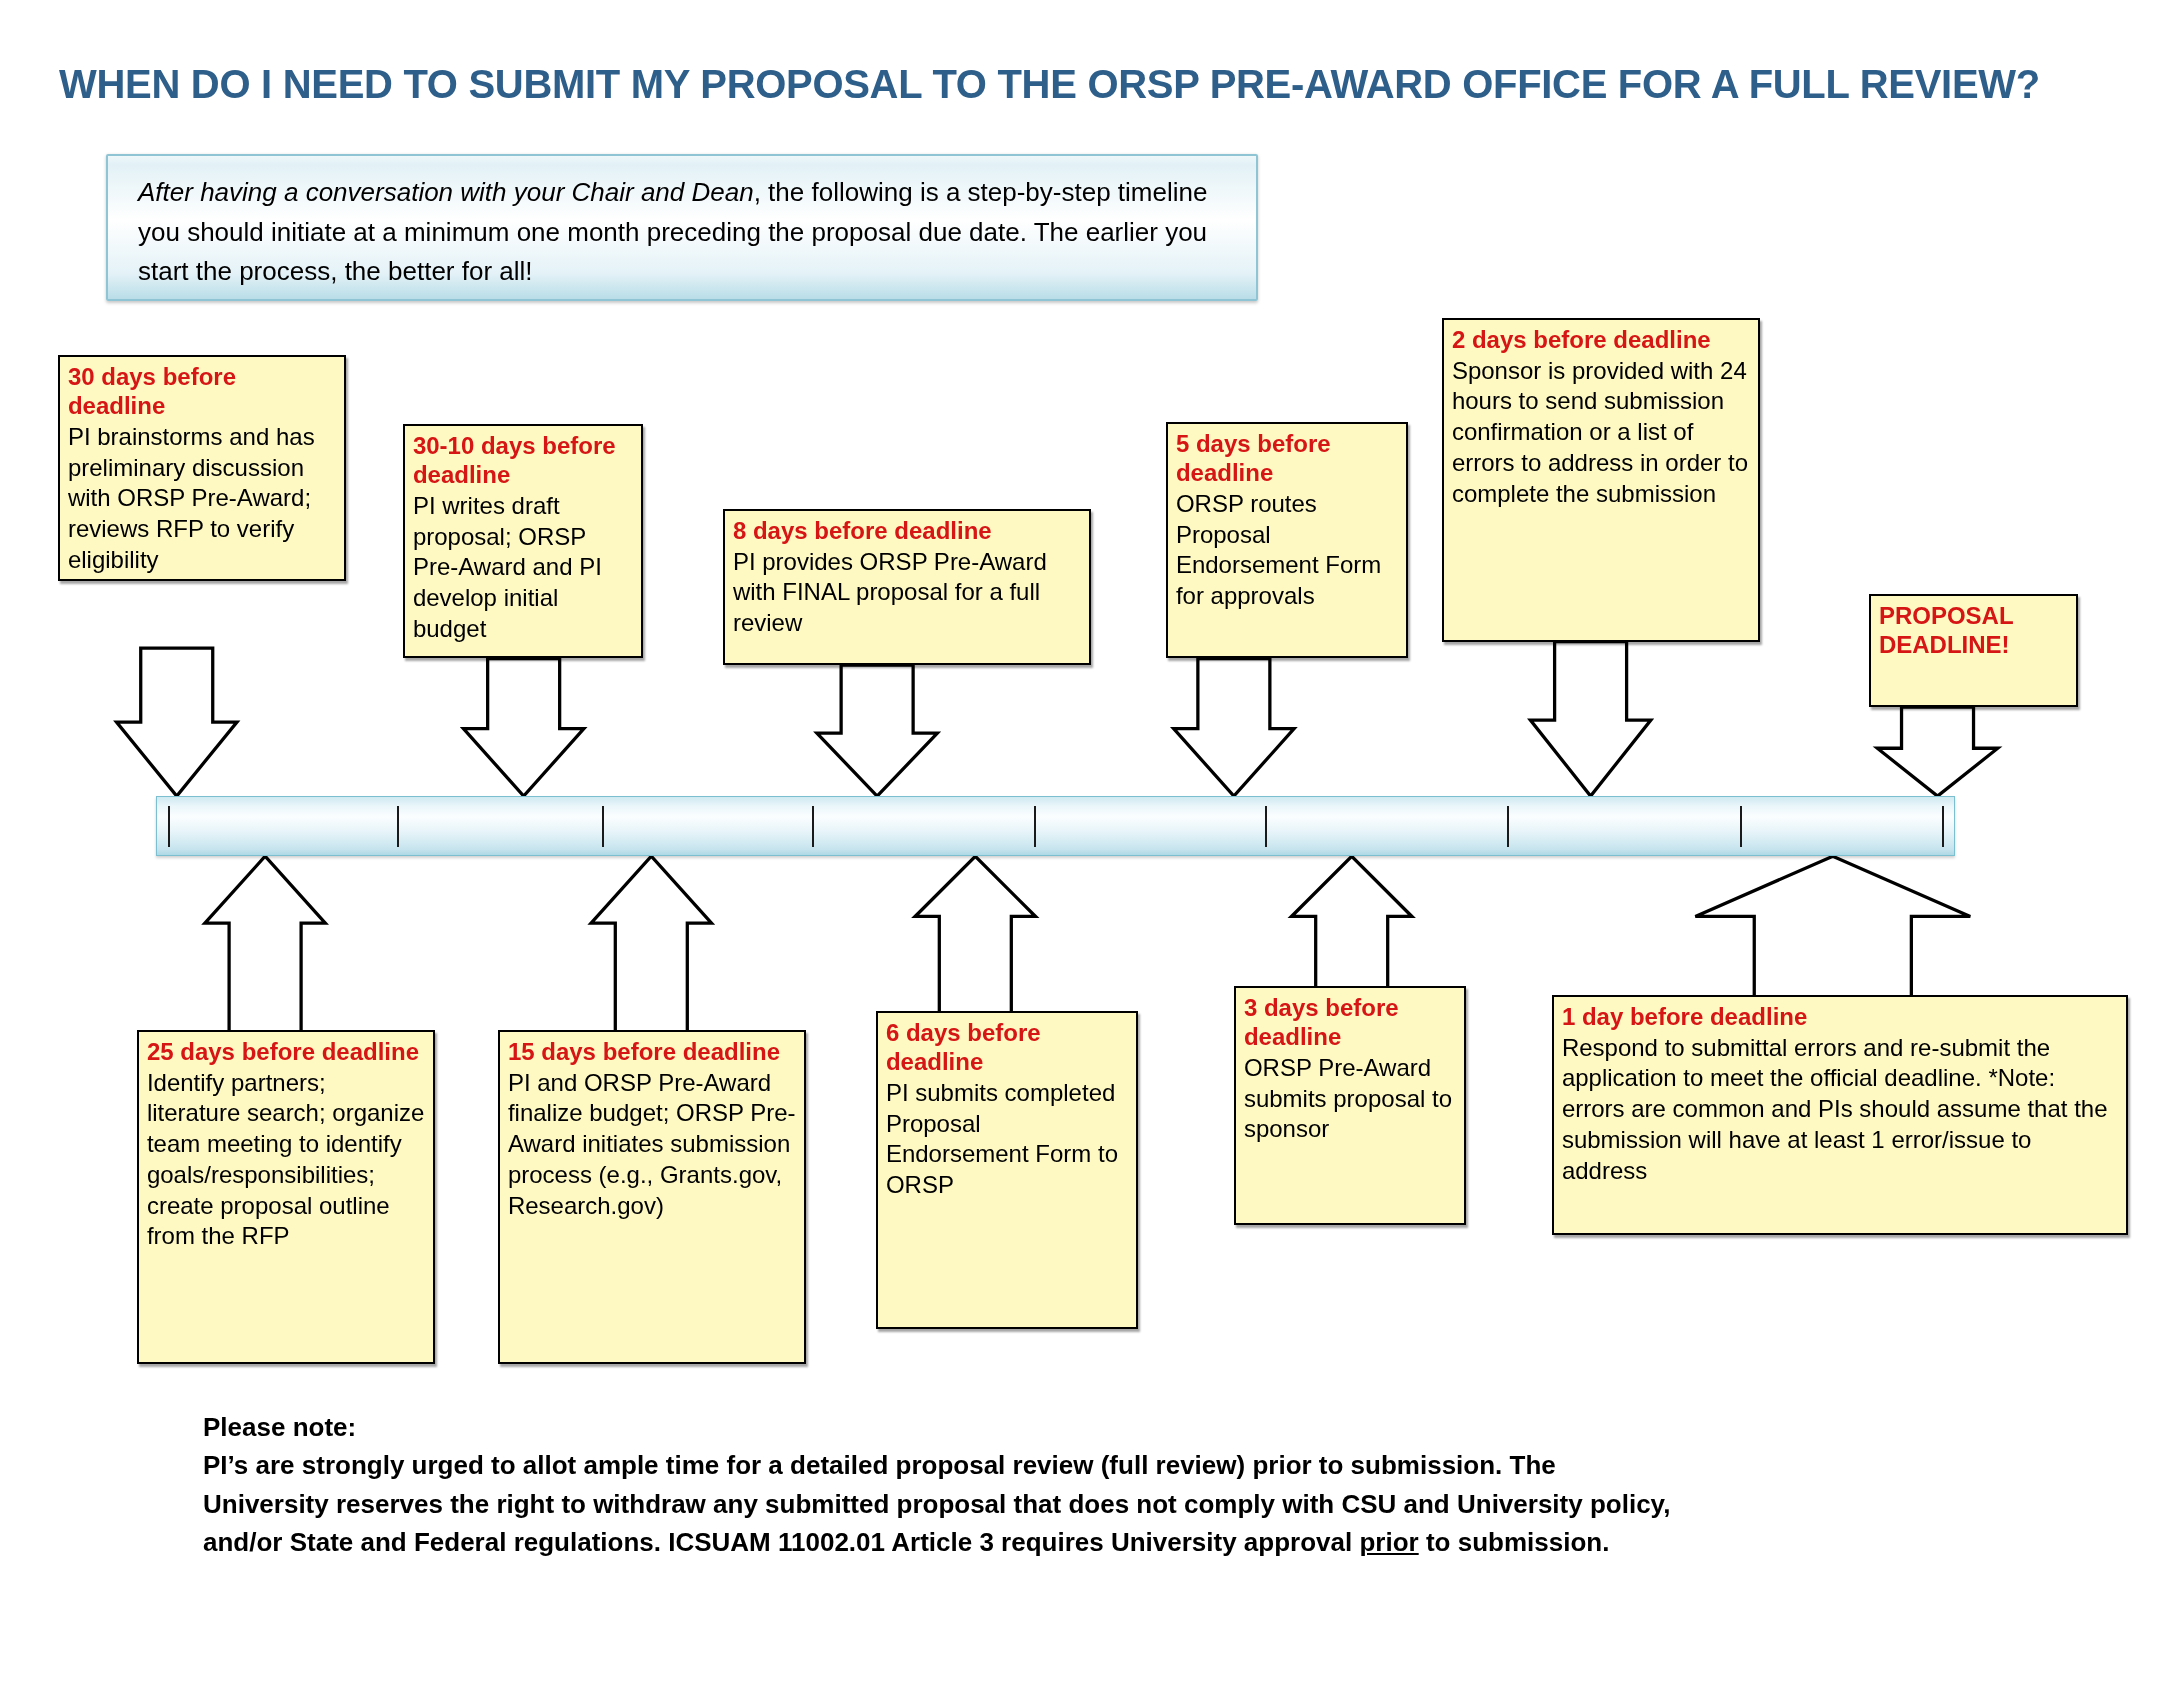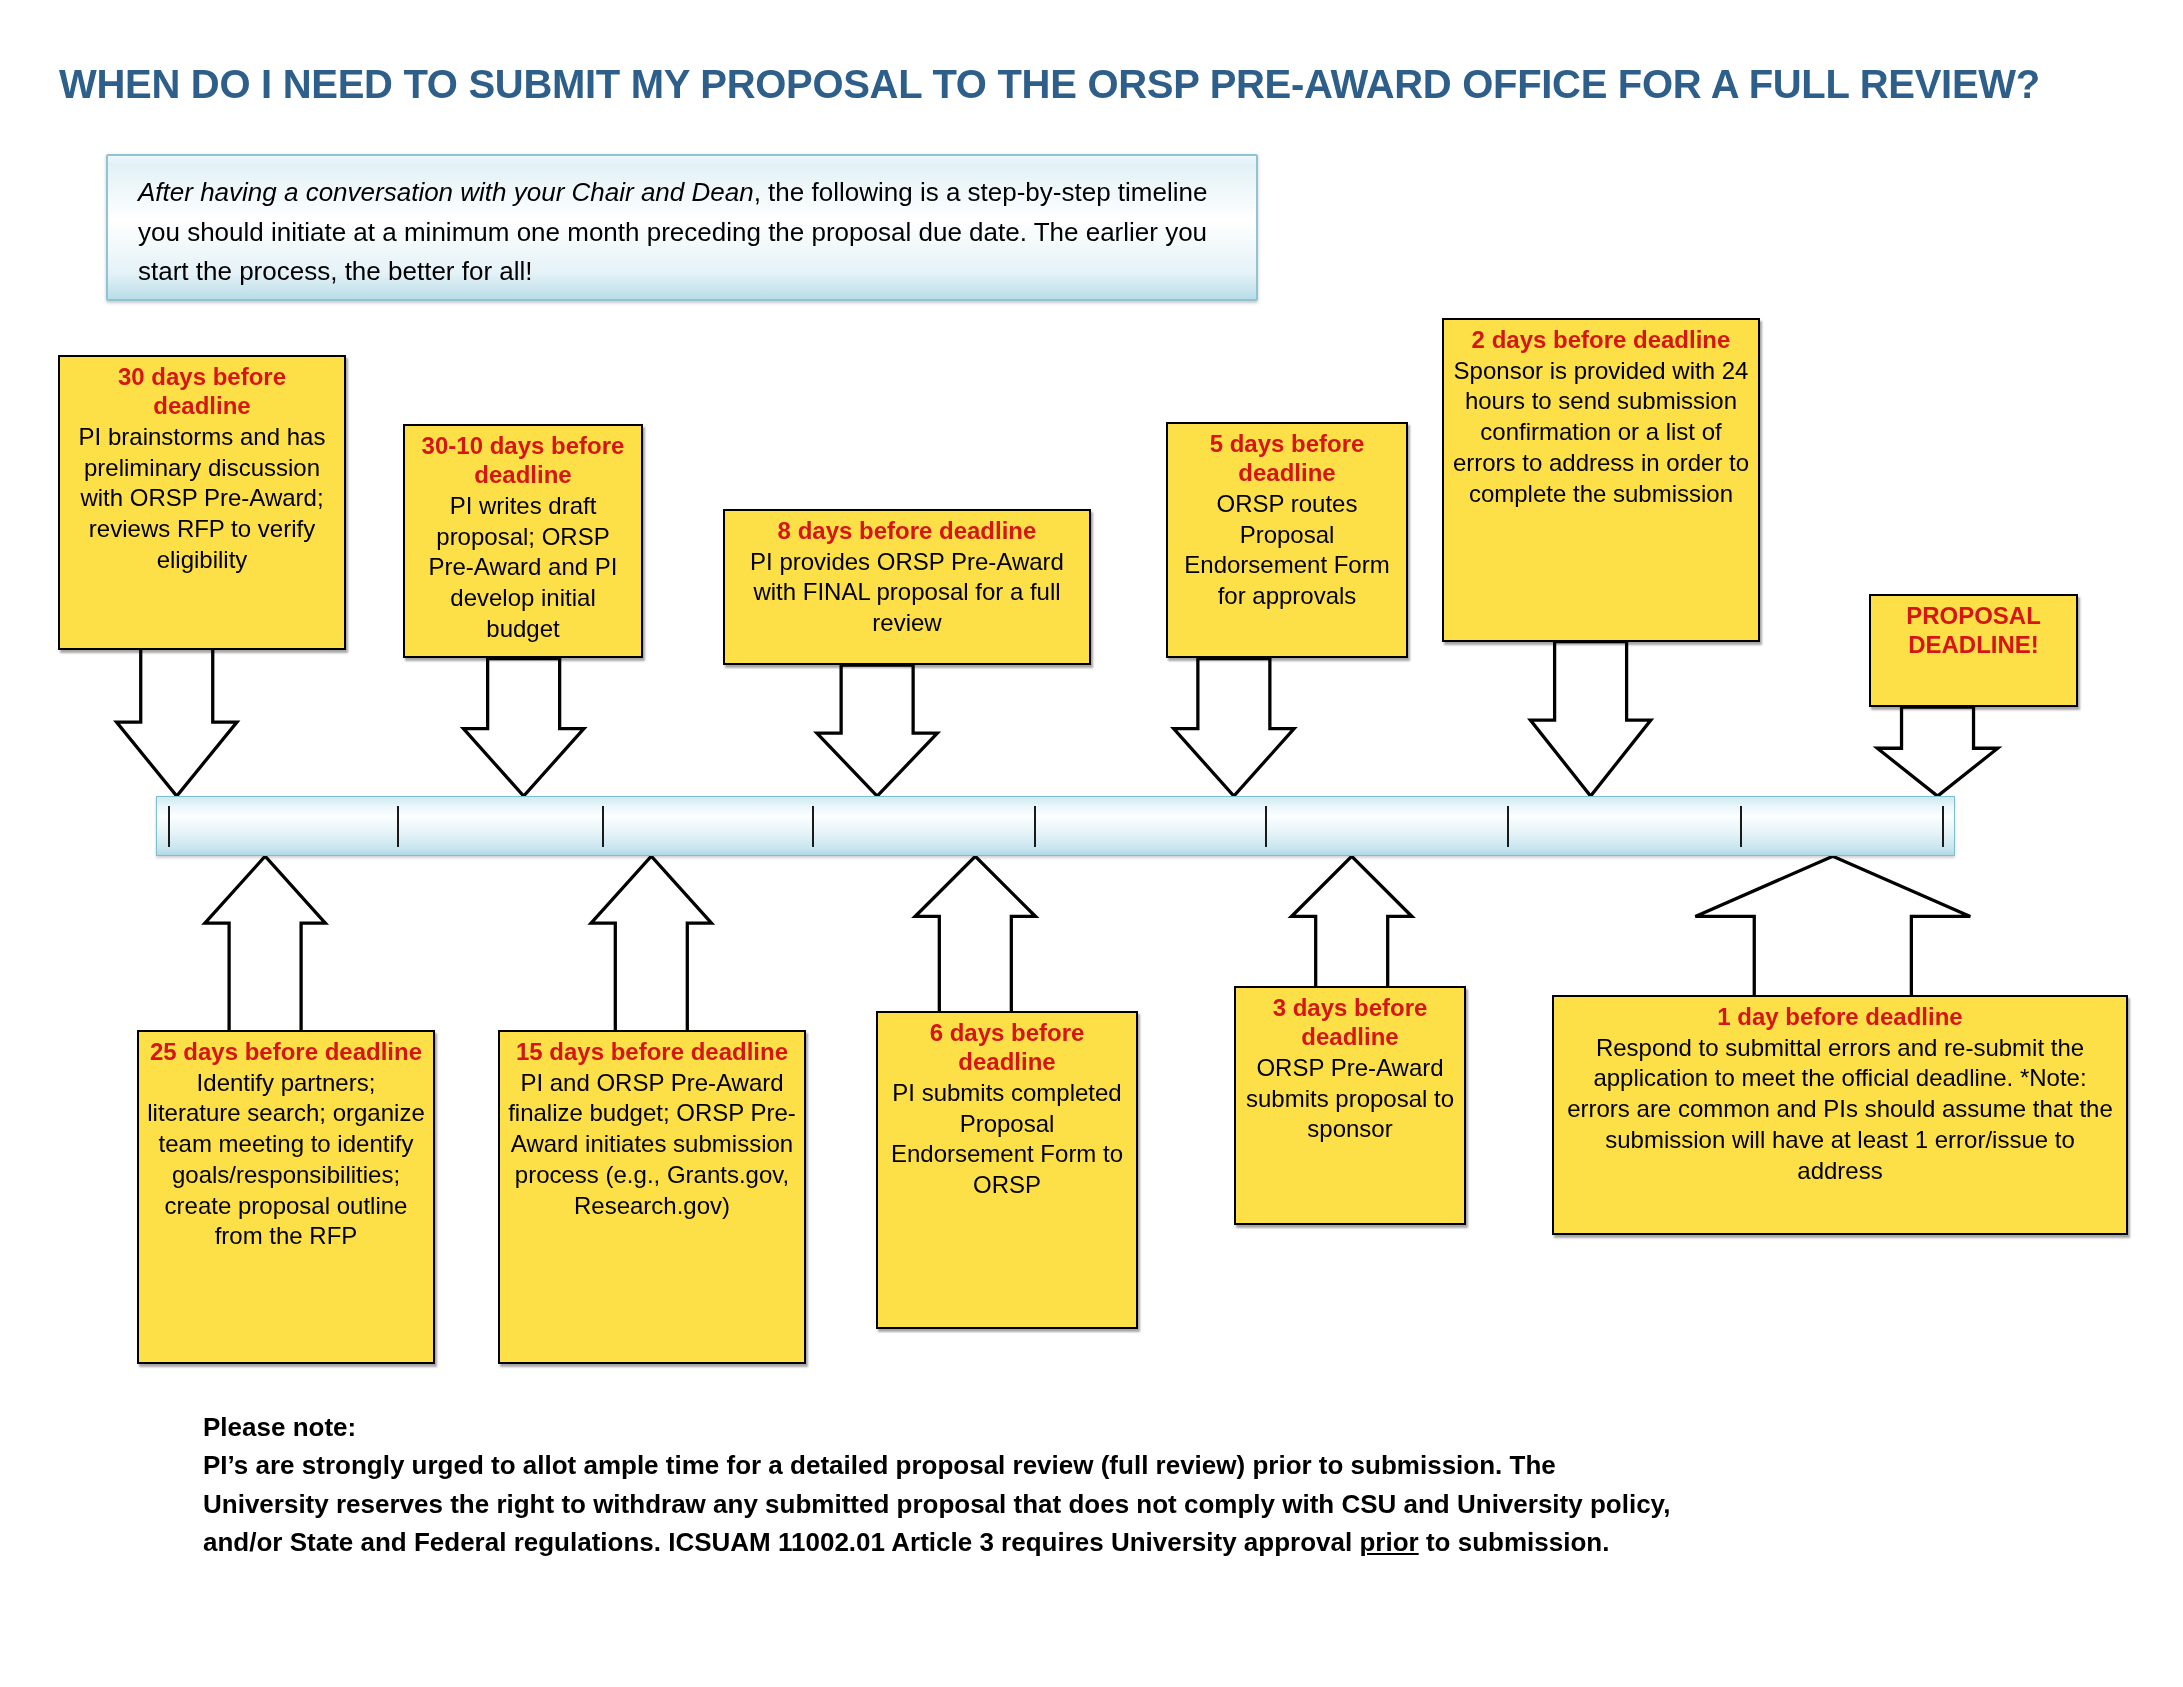--- a/index.html
+++ b/index.html
@@ -75,23 +75,22 @@
     top: 9.2px;
     width: 2px;
     height: 41px;
     background: #1a1a1a;
   }
 
   
   .callout {
     position: absolute;
     border: 2px solid #000000;
-    background: #fde047;
+    background: #fef9c3;
     box-sizing: border-box;
-    text-align: center;
     padding: 5.2px 7.9px;
     box-shadow: 2px 2.6px 2px rgba(0,0,0,0.35);
   }
   .callout .hd {
     display: block;
     color: #d61515;
     font-weight: bold;
     font-size: 24px;
     line-height: 1.22;
   }
@@ -174,21 +173,21 @@
     <div class="tick" style="left:240px;"></div>
     <div class="tick" style="left:445px;"></div>
     <div class="tick" style="left:655px;"></div>
     <div class="tick" style="left:877px;"></div>
     <div class="tick" style="left:1108px;"></div>
     <div class="tick" style="left:1350px;"></div>
     <div class="tick" style="left:1583px;"></div>
     <div class="tick" style="left:1785px;"></div>
   </div>
 
-  <div class="callout" style="left:58px; top:355px; width:288px; height:295px;">
+  <div class="callout" style="left:58px; top:355px; width:288px; height:226px;">
     <span class="hd">30 days before deadline</span>
     <span class="bd">PI brainstorms and has preliminary discussion with ORSP Pre-Award; reviews RFP to verify eligibility</span>
   </div>
 
   <div class="callout" style="left:403px; top:424px; width:240px; height:234px;">
     <span class="hd">30-10 days before deadline</span>
     <span class="bd">PI writes draft proposal; ORSP Pre-Award and PI develop initial budget</span>
   </div>
 
   <div class="callout" style="left:723px; top:509px; width:368px; height:156px;">

